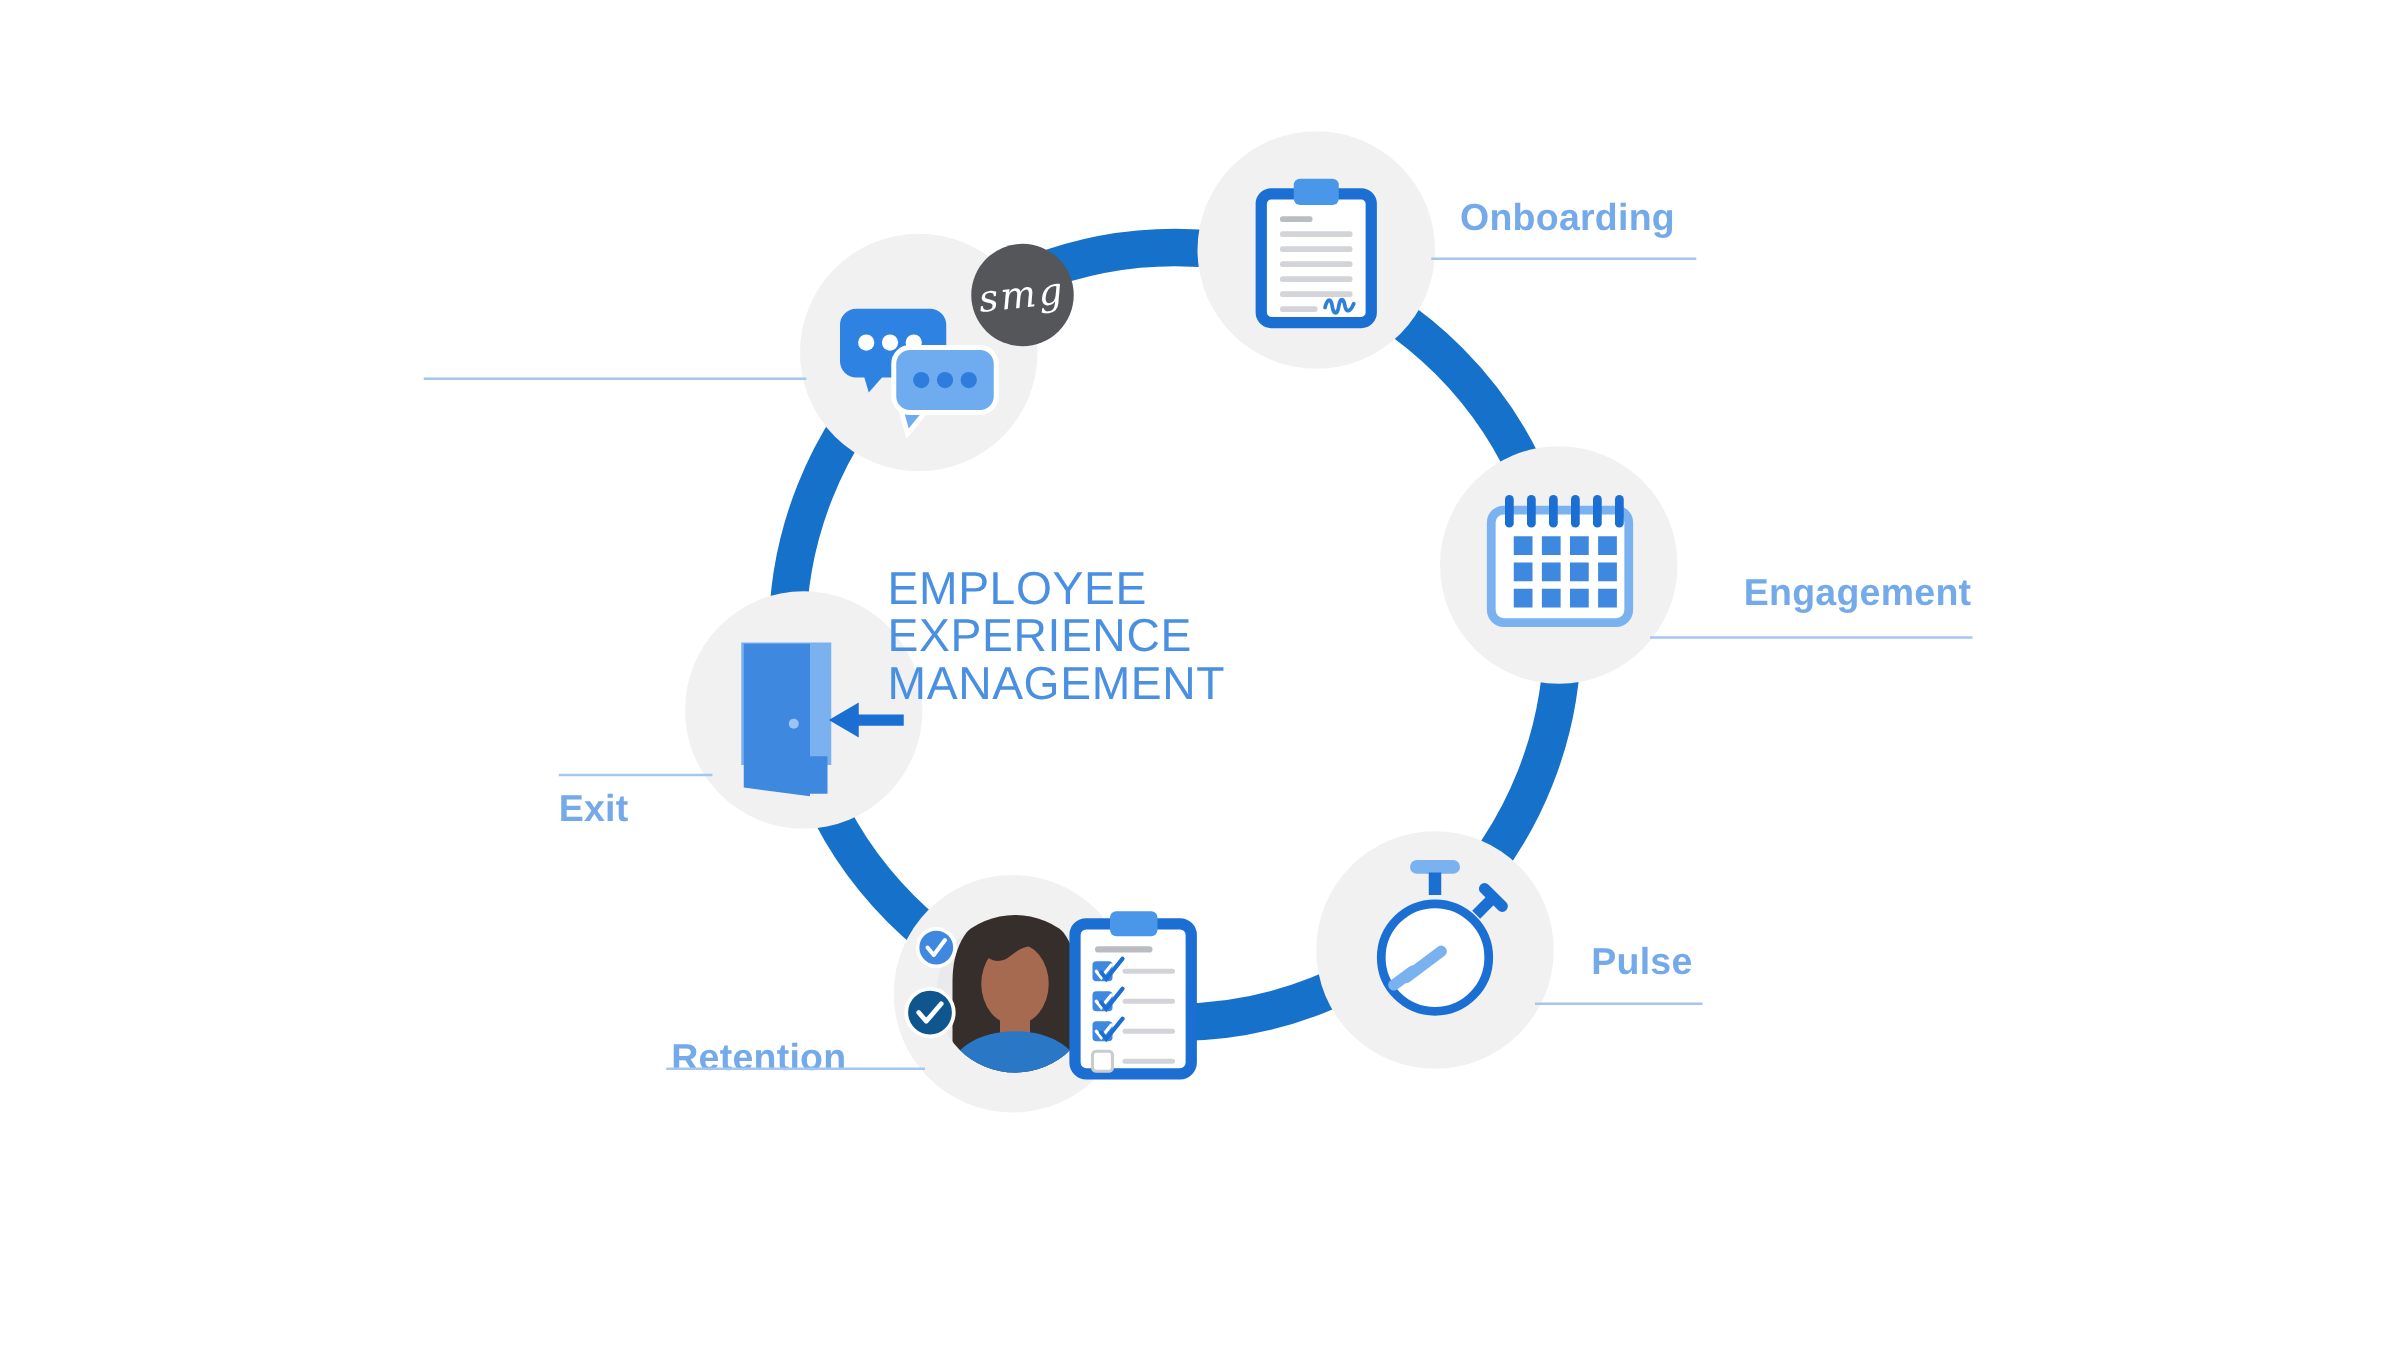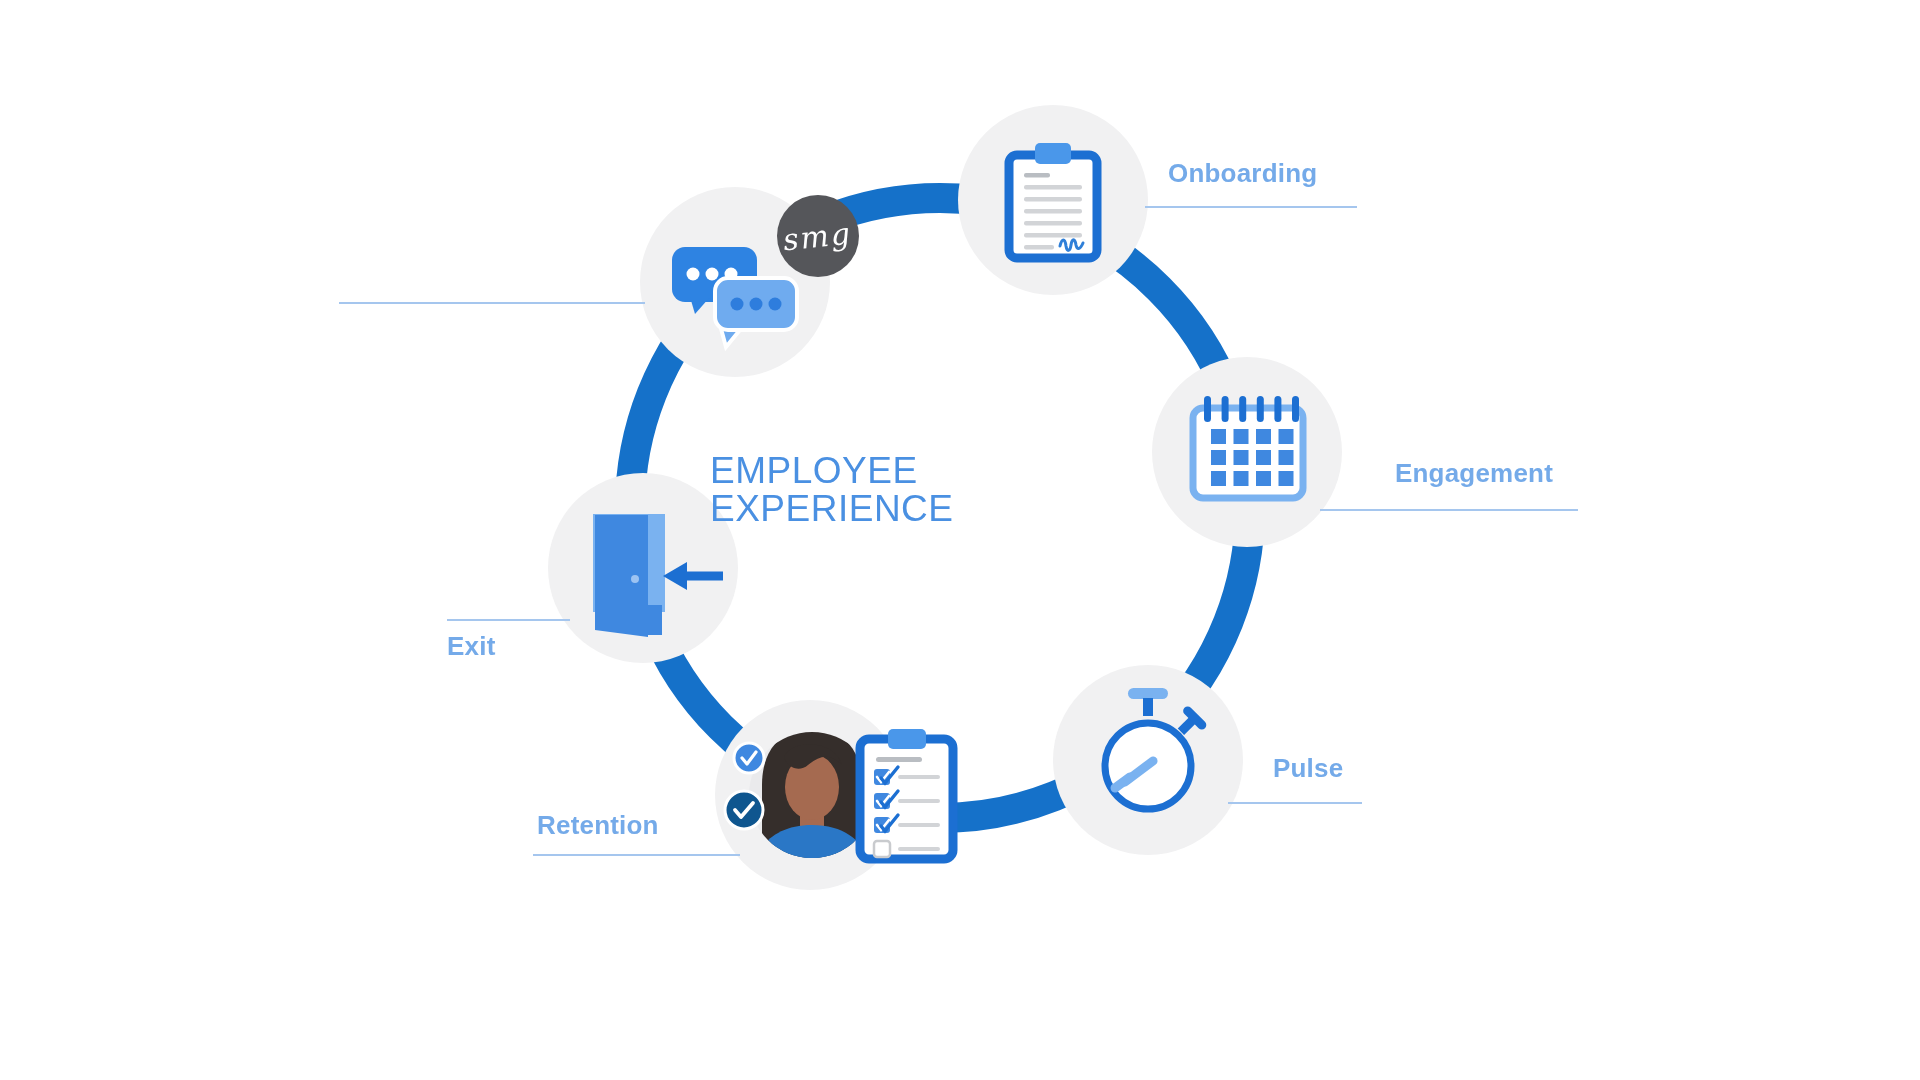--- a/index.html
+++ b/index.html
@@ -15,21 +15,21 @@
   .canvas{position:relative;width:1920px;height:1080px;background:#fff;overflow:hidden;
           font-family:"Liberation Sans","DejaVu Sans",sans-serif;}
   .ring-svg{position:absolute;left:0;top:0;z-index:0;}
   .node{position:absolute;width:190px;height:190px;border-radius:50%;
         background:var(--node-gray);z-index:1;}
   .node svg{position:absolute;overflow:visible;}
   .center-title{position:absolute;left:710px;top:452px;width:500px;z-index:2;
         text-align:left;color:var(--title-blue);font-size:37px;font-weight:normal;
         line-height:38px;letter-spacing:0.5px;}
   .label{position:absolute;z-index:2;color:var(--label-blue);
-        font-size:26px;font-weight:bold;letter-spacing:0.2px;}
+        font-size:30px;font-weight:bold;letter-spacing:0.2px;}
   .label.two-line{text-align:right;line-height:43px;}
   .underline{position:absolute;height:2px;background:var(--underline-blue);z-index:2;}
   .logo-badge{position:absolute;left:777px;top:195px;width:82px;height:82px;
         border-radius:50%;background:var(--logo-gray);z-index:5;
         display:flex;align-items:center;justify-content:center;}
   .logo-text{color:#fff;font-family:"DejaVu Serif",serif;font-style:italic;
         font-size:30px;transform:rotate(-6deg);letter-spacing:2px;}
   
   .f-dark{fill:var(--icon-dark);} .f-mid{fill:var(--icon-mid);}
   .f-light{fill:var(--icon-light);} .f-clip{fill:var(--icon-clip);}
@@ -42,20 +42,21 @@
 
 <div class="canvas">
 
   <svg class="ring-svg" width="1920" height="1080" viewBox="0 0 1920 1080">
     <circle cx="940" cy="508" r="310" fill="none" stroke="var(--ring-blue)" stroke-width="30"></circle>
   </svg>
 
   <div class="center-title">
     <div>EMPLOYEE</div>
     <div>EXPERIENCE</div>
+    <div>MANAGEMENT</div>
   </div>
 
   <div class="node" style="left:640px;top:187px;">
     <svg style="left:20px;top:48px;" width="160" height="135" viewBox="0 0 160 135">
       <rect x="12" y="12" width="85" height="55" rx="13" class="f-dark" style="fill:var(--bubble-back);"></rect>
       <polygon points="30,62 50,62 35,79" style="fill:var(--bubble-back);"></polygon>
       <circle cx="33" cy="39" r="6.5" class="f-white"></circle>
       <circle cx="52" cy="39" r="6.5" class="f-white"></circle>
       <circle cx="71" cy="39" r="6.5" class="f-white"></circle>
       <polygon points="60,90 84,90 66,112" style="fill:var(--bubble-front);stroke:#fff;stroke-width:4;"></polygon>
@@ -195,21 +196,21 @@
 
   <div class="label" style="left:1168px;top:158px;">Onboarding</div>
   <div class="underline" style="left:1145px;top:206px;width:212px;"></div>
 
   <div class="label" style="left:1395px;top:458px;text-align:center;">Engagement</div>
   <div class="underline" style="left:1320px;top:509px;width:258px;"></div>
 
   <div class="label" style="left:1273px;top:753px;">Pulse</div>
   <div class="underline" style="left:1228px;top:802px;width:134px;"></div>
 
-  <div class="label" style="left:537px;top:810px;">Retention</div>
+  <div class="label" style="left:537px;top:830px;">Retention</div>
   <div class="underline" style="left:533px;top:854px;width:207px;"></div>
 
   <div class="label" style="left:447px;top:599px;margin-top:32px;">Exit</div>
   <div class="underline" style="left:447px;top:619px;width:123px;"></div>
 
   <div class="label two-line" style="left:300px;top:212px;width:300px;">
   </div>
   <div class="underline" style="left:339px;top:302px;width:306px;"></div>
 
 </div>

